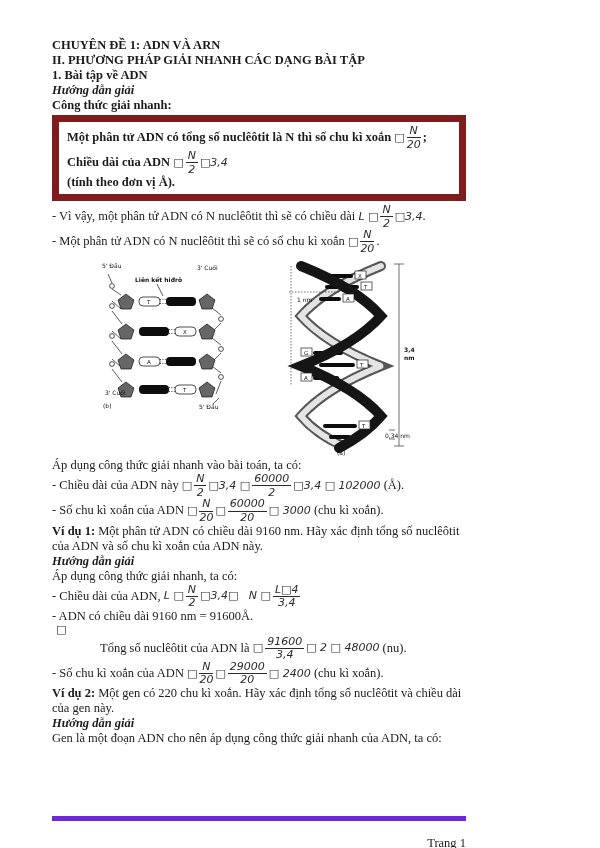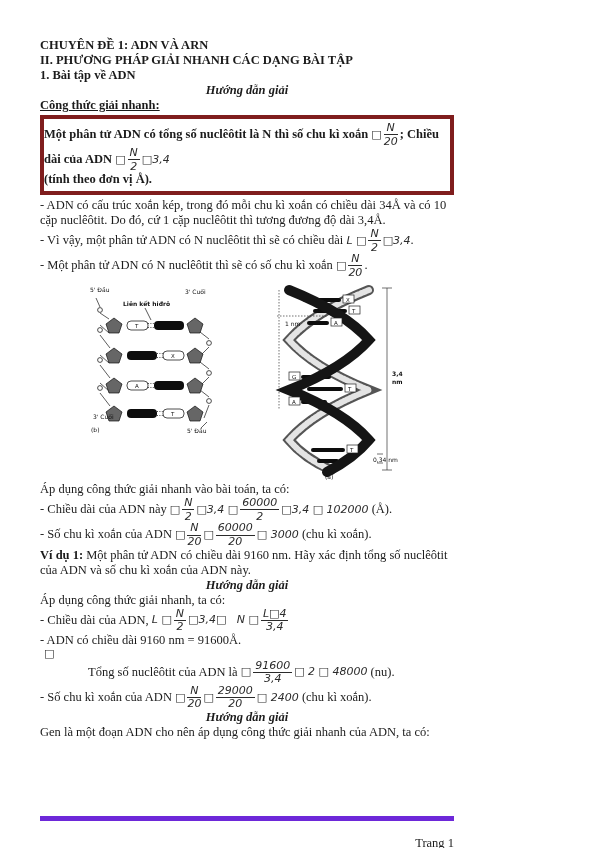--- a/index.html
+++ b/index.html
@@ -1,23 +1,23 @@
 <!DOCTYPE html>
 <html><head>
 <meta charset="utf-8">
 <style>
   html,body{margin:0;padding:0;background:#ffffff;width:600px;height:848px;overflow:hidden;}
   body{font-family:"Liberation Serif", serif;font-size:12.5px;color:#1b1b1b;}
-  .page{position:relative;box-sizing:border-box;width:488px;height:848px;padding:38px 34px 0 40px;}
+  .page{position:relative;box-sizing:border-box;width:488px;height:848px;padding:38px 34px 0 40px;margin-left:12px;}
   p{margin:0;line-height:1.2;}
   .b{font-weight:bold;}
   .bi{font-weight:bold;font-style:italic;}
-  .u{text-decoration:underline;}
-  .center{text-align:center;}
-  .formula-box{border:4px solid #7f1d1d;padding:3px 0 4px;margin:2px 0 3px;font-weight:bold;}
+  .u{}
+  .center{text-align:left;}
+  .formula-box{border:7px solid #7f1d1d;padding:3px 8px 4px;margin:2px 0 3px;font-weight:bold;}
   .math{font-family:"DejaVu Sans", sans-serif;font-style:italic;font-weight:400;
         font-size:11px;color:#2b2b2b;white-space:pre;}
   .frac{display:inline-block;vertical-align:-0.62em;text-align:center;line-height:1.05;margin:0 2px;font-style:italic;}
   .fnum{display:block;border-bottom:1px solid #2b2b2b;padding:0 2px 0.5px;}
   .fden{display:block;padding-top:0.5px;}
   .indent{padding-left:48px;}
   .lonebox{padding-left:4px;line-height:1.1;}
   .figures{display:flex;justify-content:center;align-items:flex-start;gap:42px;margin:4px 0 2px;}
   .figures svg{display:block;}
   .fig-text{font-family:"DejaVu Sans", sans-serif;font-size:6px;fill:#111;}
@@ -37,21 +37,20 @@
 
   <p class="center bi">Hướng dẫn giải</p>
 
   <p class="b u">Công thức giải nhanh:</p>
 
   <div class="formula-box">
     <p><span>Một phân tử ADN có tổng số nuclêôtit là N thì số chu kì xoắn </span><span class="math"><span>□</span><span class="frac"><span class="fnum">N</span><span class="fden">20</span></span></span><span>; Chiều dài của ADN </span><span class="math"><span>□</span><span class="frac"><span class="fnum">N</span><span class="fden">2</span></span><span>□3,4</span></span></p>
     <p>(tính theo đơn vị Å).</p>
   </div>
 
-  <p>- ADN có cấu trúc xoắn kép, trong đó mỗi chu kì xoắn có chiều dài 34Å và có 10 cặp nuclêôtit. Do đó, cứ 1 cặp nuclêôtit thì tương đương độ dài 3,4Å.</p>
   <p><span>- Vì vậy, một phân tử ADN có N nuclêôtit thì sẽ có chiều dài </span><span class="math"><span>L □</span><span class="frac"><span class="fnum">N</span><span class="fden">2</span></span><span>□3,4</span></span><span>.</span></p>
   <p><span>- Một phân tử ADN có N nuclêôtit thì sẽ có số chu kì xoắn </span><span class="math"><span>□</span><span class="frac"><span class="fnum">N</span><span class="fden">20</span></span></span><span>.</span></p>
 
   <div class="figures">
 
     <svg width="140" height="152" viewBox="0 0 140 152">
       <g stroke="#333" stroke-width="0.8" fill="none">
         <line x1="13" y1="25" x2="9" y2="16"></line>
         <line x1="13" y1="31" x2="22" y2="37"></line>
         <line x1="13" y1="43" x2="22" y2="51"></line>
@@ -192,20 +191,21 @@
   <p><span>- Chiều dài của ADN, </span><span class="math"><span>L □</span><span class="frac"><span class="fnum">N</span><span class="fden">2</span></span><span>□3,4□   N □</span><span class="frac"><span class="fnum">L□4</span><span class="fden">3,4</span></span></span></p>
 
   <p>- ADN có chiều dài 9160 nm = 91600Å.</p>
 
   <p class="math lonebox">□</p>
 
   <p class="indent"><span>Tổng số nuclêôtit của ADN là </span><span class="math"><span>□</span><span class="frac"><span class="fnum">91600</span><span class="fden">3,4</span></span><span>□ 2 □ 48000</span></span><span> (nu).</span></p>
 
   <p><span>- Số chu kì xoắn của ADN </span><span class="math"><span>□</span><span class="frac"><span class="fnum">N</span><span class="fden">20</span></span><span>□</span><span class="frac"><span class="fnum">29000</span><span class="fden">20</span></span><span>□ 2400</span></span><span> (chu kì xoắn).</span></p>
 
+  <p><span class="b">Ví dụ 2:</span><span> Một gen có 220 chu kì xoắn. Hãy xác định tổng số nuclêôtit và chiều dài của gen này.</span></p>
 
   <p class="center bi">Hướng dẫn giải</p>
 
   <p>Gen là một đoạn ADN cho nên áp dụng công thức giải nhanh của ADN, ta có:</p>
 
   <div class="footer">
     <span>Trang 1</span>
   </div>
 
 </div>

